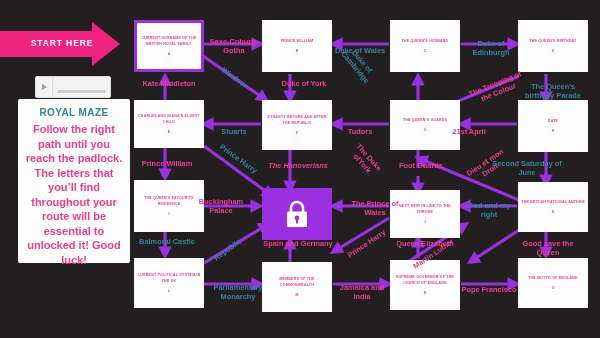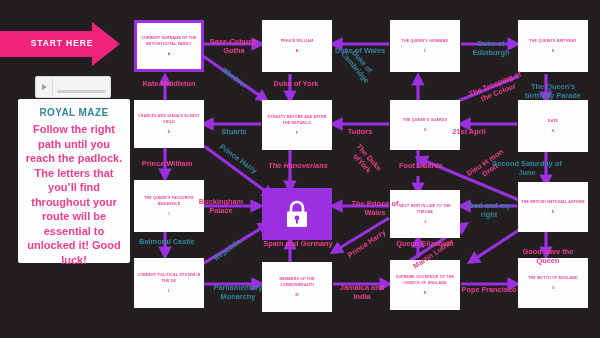--- a/index.html
+++ b/index.html
@@ -261,21 +261,21 @@
     <div class="card-letter">O</div>
   </div>
 
   <div class="lbl pink" style="left:198px;top:38px;width:72px;">Saxe-Coburg-
 Gotha</div>
   <div class="lbl teal" style="left:320px;top:47px;width:80px;">Duke of Wales</div>
   <div class="lbl teal" style="left:455px;top:40px;width:72px;">Duke of
 Edinburgh</div>
   <div class="lbl pink" style="left:129px;top:80px;width:80px;">Kate Middleton</div>
   <div class="lbl teal" style="left:206px;top:74px;width:56px;transform:rotate(36deg);">Windsor</div>
-  <div class="lbl pink" style="left:254px;top:80px;width:84px;">Duke of York</div>
+  <div class="lbl pink" style="left:262px;top:80px;width:84px;">Duke of York</div>
   <div class="lbl teal" style="left:330px;top:56px;width:56px;transform:rotate(50deg);">Duke of
 Cambridge</div>
   <div class="lbl pink" style="left:455px;top:80px;width:84px;transform:rotate(-22deg);">The Trooping of
 the Colour</div>
   <div class="lbl teal" style="left:510px;top:83px;width:86px;">The Queen's
 birthday Parade</div>
   <div class="lbl teal" style="left:198px;top:128px;width:72px;">Stuarts</div>
   <div class="lbl pink" style="left:330px;top:128px;width:60px;">Tudors</div>
   <div class="lbl pink" style="left:435px;top:128px;width:68px;">21st April</div>
   <div class="lbl pink" style="left:126px;top:160px;width:82px;">Prince William</div>
@@ -291,21 +291,21 @@
   <div class="lbl pink" style="left:188px;top:198px;width:66px;">Buckingham
 Palace</div>
   <div class="lbl pink" style="left:338px;top:200px;width:74px;">The Prince of
 Wales</div>
   <div class="lbl teal" style="left:455px;top:202px;width:68px;">God and my
 right</div>
   <div class="lbl teal" style="left:126px;top:238px;width:82px;">Balmoral Castle</div>
   <div class="lbl pink" style="left:248px;top:240px;width:100px;">Spain and Germany</div>
   <div class="lbl pink" style="left:334px;top:240px;width:66px;transform:rotate(-34deg);">Prince Harry</div>
   <div class="lbl pink" style="left:382px;top:240px;width:86px;">Queen Elizabeth</div>
-  <div class="lbl pink" style="left:508px;top:240px;width:80px;margin-top:8px;">Good save the
+  <div class="lbl pink" style="left:508px;top:240px;width:80px;">Good save the
 Queen</div>
   <div class="lbl teal" style="left:200px;top:246px;width:56px;transform:rotate(-36deg);">Republic</div>
   <div class="lbl teal" style="left:200px;top:284px;width:76px;">Parliamentary
 Monarchy</div>
   <div class="lbl pink" style="left:330px;top:284px;width:64px;">Jamaica and
 India</div>
   <div class="lbl pink" style="left:400px;top:250px;width:68px;transform:rotate(-34deg);">Martin Luther</div>
   <div class="lbl pink" style="left:450px;top:286px;width:78px;">Pope Francisco</div>
 
 </div>

